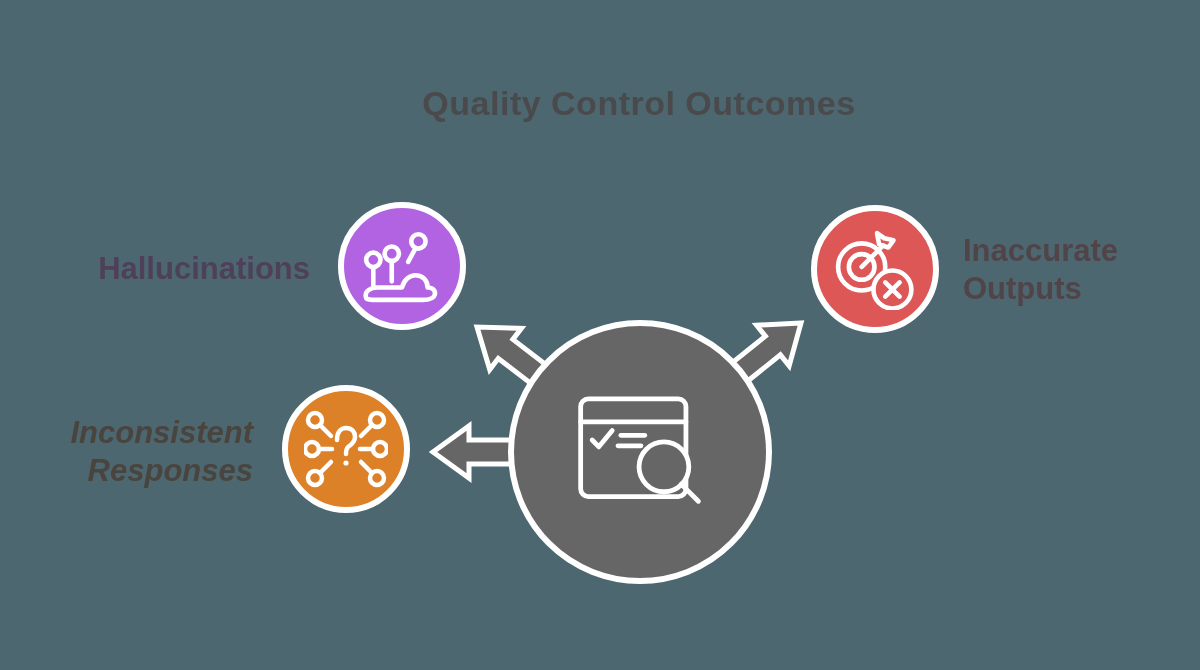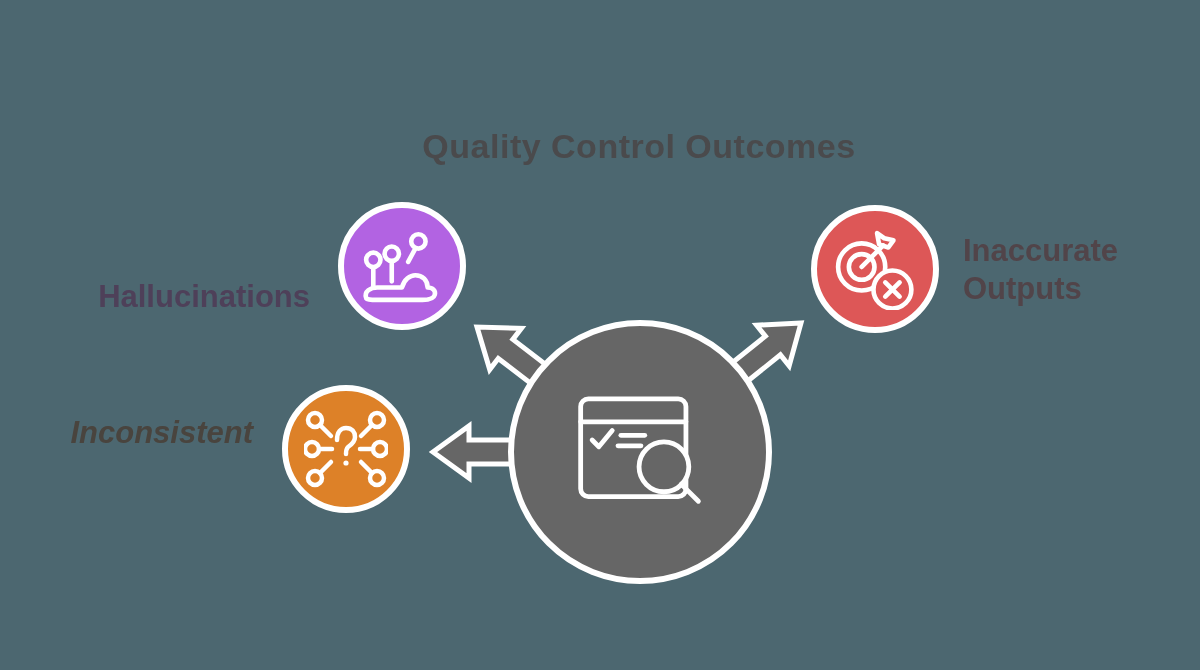--- a/index.html
+++ b/index.html
@@ -7,21 +7,21 @@
     width:1200px;height:670px;
     background:var(--background,#4c6770);
     font-family:"Liberation Sans", sans-serif;
     overflow:hidden;position:relative;
   }
   .stage{position:absolute;inset:0;width:1200px;height:670px;}
 
   .title{
     position:absolute;left:639px;top:84px;transform:translateX(-50%);
     font-size:34px;font-weight:700;letter-spacing:.5px;
-    color:var(--title-text,#4a4a4c);white-space:nowrap;margin-top:43px;
+    color:var(--title-text,#4a4a4c);white-space:nowrap;
   }
 
   svg.arrows{position:absolute;left:0;top:0;z-index:1;}
 
   .circle{
     position:absolute;border-radius:50%;
     border:6px solid var(--outline,#fff);
     display:flex;align-items:center;justify-content:center;
     z-index:2;box-sizing:content-box;
   }
@@ -31,21 +31,21 @@
   }
   .node-circle{width:116px;height:116px;}
   .node-hallucinations{left:338px;top:202px;background:var(--hallucinations-fill,#b263e2);}
   .node-inaccurate{left:811px;top:205px;background:var(--inaccurate-fill,#dd5757);}
   .node-inconsistent{left:282px;top:385px;background:var(--inconsistent-fill,#dd8128);}
 
   .label{
     position:absolute;font-weight:700;z-index:2;line-height:38px;
     font-size:31px;white-space:nowrap;
   }
-  .label-hallucinations{right:890px;top:250px;text-align:right;color:var(--hallucinations-text,#4e4059);margin-top:28px;}
+  .label-hallucinations{right:890px;top:250px;text-align:right;color:var(--hallucinations-text,#4e4059);}
   .label-inconsistent{right:947px;top:414px;text-align:right;color:var(--inconsistent-text,#49443e);font-style:italic;}
   .label-inaccurate{left:963px;top:232px;text-align:left;color:var(--inaccurate-text,#514449);}
 
   .icon-svg{display:block;}
 </style>
 </head>
 <body>
 
 <div class="stage">
 
@@ -113,20 +113,21 @@
       <circle cx="42" cy="56" r="2.6" fill="#ffffff" stroke="none"></circle>
     </svg>
   </div>
 
   <div class="label label-hallucinations">
     <span>Hallucinations</span>
   </div>
 
   <div class="label label-inconsistent">
     <span>Inconsistent</span><br>
+    <span>Responses</span>
   </div>
 
   <div class="label label-inaccurate">
     <span>Inaccurate</span><br>
     <span>Outputs</span>
   </div>
 
 </div>
 
 </body></html>

